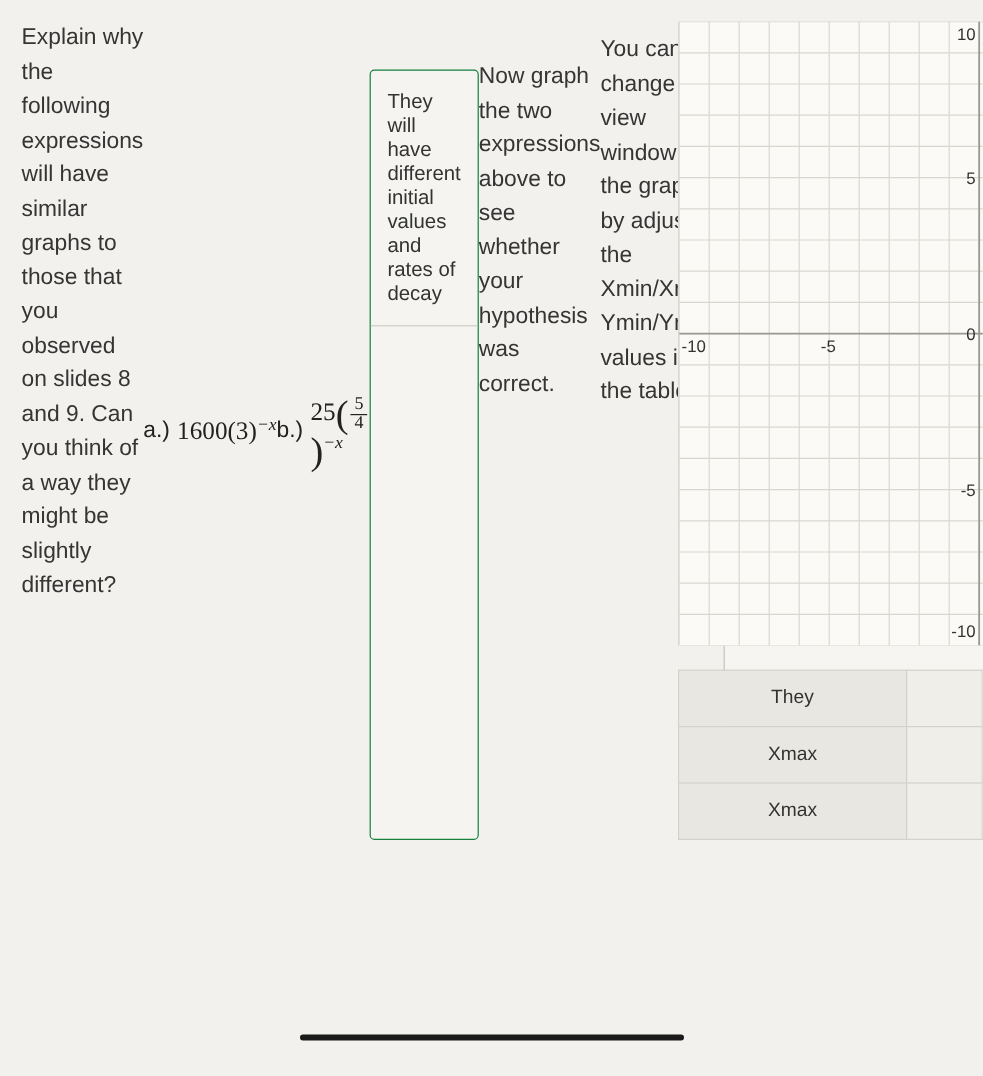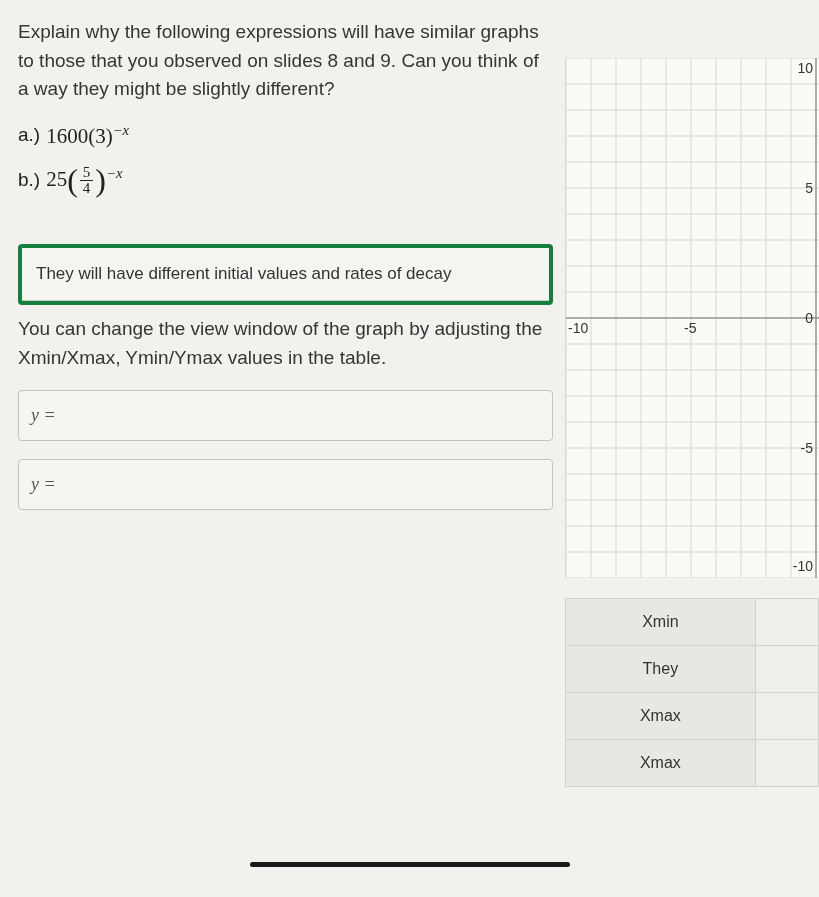--- a/index.html
+++ b/index.html
@@ -17,27 +17,25 @@
       color: #2a2a2a;
     }
     .container {
       display: flex;
       padding: 18px 0 0 18px;
       gap: 12px;
     }
     .left-col {
       width: 535px;
       display: flex;
-      flex-direction: column;
     }
     .right-col {
       width: 254px;
       display: flex;
       flex-direction: column;
-      margin-top: 40px;
     }
     .question-text {
       font-size: 19px;
       line-height: 1.5;
       color: #353535;
       margin-bottom: 10px;
     }
     .expr-row {
       font-size: 19px;
       margin: 8px 0;
@@ -73,21 +71,21 @@
     .frac .den {
       padding: 0 3px;
     }
     .paren {
       font-size: 32px;
       line-height: 0.8;
       vertical-align: middle;
       font-family: "Times New Roman", serif;
     }
     .response-box {
-      border: 4px solid #15803d;
+      border: 1px solid #15803d;
       border-radius: 4px;
       margin-top: 40px;
       background: #f5f4f0;
     }
     .response-text {
       padding: 16px 14px;
       font-size: 17px;
       color: #333;
       border-bottom: 1px solid #ccccc6;
     }
@@ -212,20 +210,21 @@
             <span class="num">5</span>
             <span class="den">4</span>
           </span><span class="paren">)</span><span class="sup">−x</span>
       </span>
     </div>
 
     <div class="response-box">
       <div class="response-text">They will have different initial values and rates of decay</div>
     </div>
 
+    <div class="instruction">Now graph the two expressions above to see whether your hypothesis was correct.</div>
     <div class="instruction2">You can change the view window of the graph by adjusting the Xmin/Xmax, Ymin/Ymax values in the table.</div>
 
     <div class="input-row">
       <span class="input-label">y =</span>
       <input class="input-field" type="text" value="" style="">
     </div>
 
     <div class="input-row">
       <span class="input-label">y =</span>
       <input class="input-field" type="text" value="" style="">
@@ -278,24 +277,20 @@
       <div class="axis-label" style="top:122px; right:6px;">5</div>
       <div class="axis-label" style="top:252px; right:6px;">0</div>
       <div class="axis-label" style="top:382px; right:6px;">-5</div>
       <div class="axis-label" style="top:500px; right:6px;">-10</div>
       <div class="axis-label" style="top:262px; left:2px;">-10</div>
       <div class="axis-label" style="top:262px; left:118px;">-5</div>
     </div>
 
     <table class="viewtable">
       <tbody>
-          <tr>
-        <td class="label">Xmin</td>
-        <td class="val"></td>
-      </tr>
       <tr>
         <td class="label">They</td>
         <td class="val"></td>
       </tr>
       <tr>
         <td class="label">Xmax</td>
         <td class="val"></td>
       </tr>
       <tr>
         <td class="label">Xmax</td>

